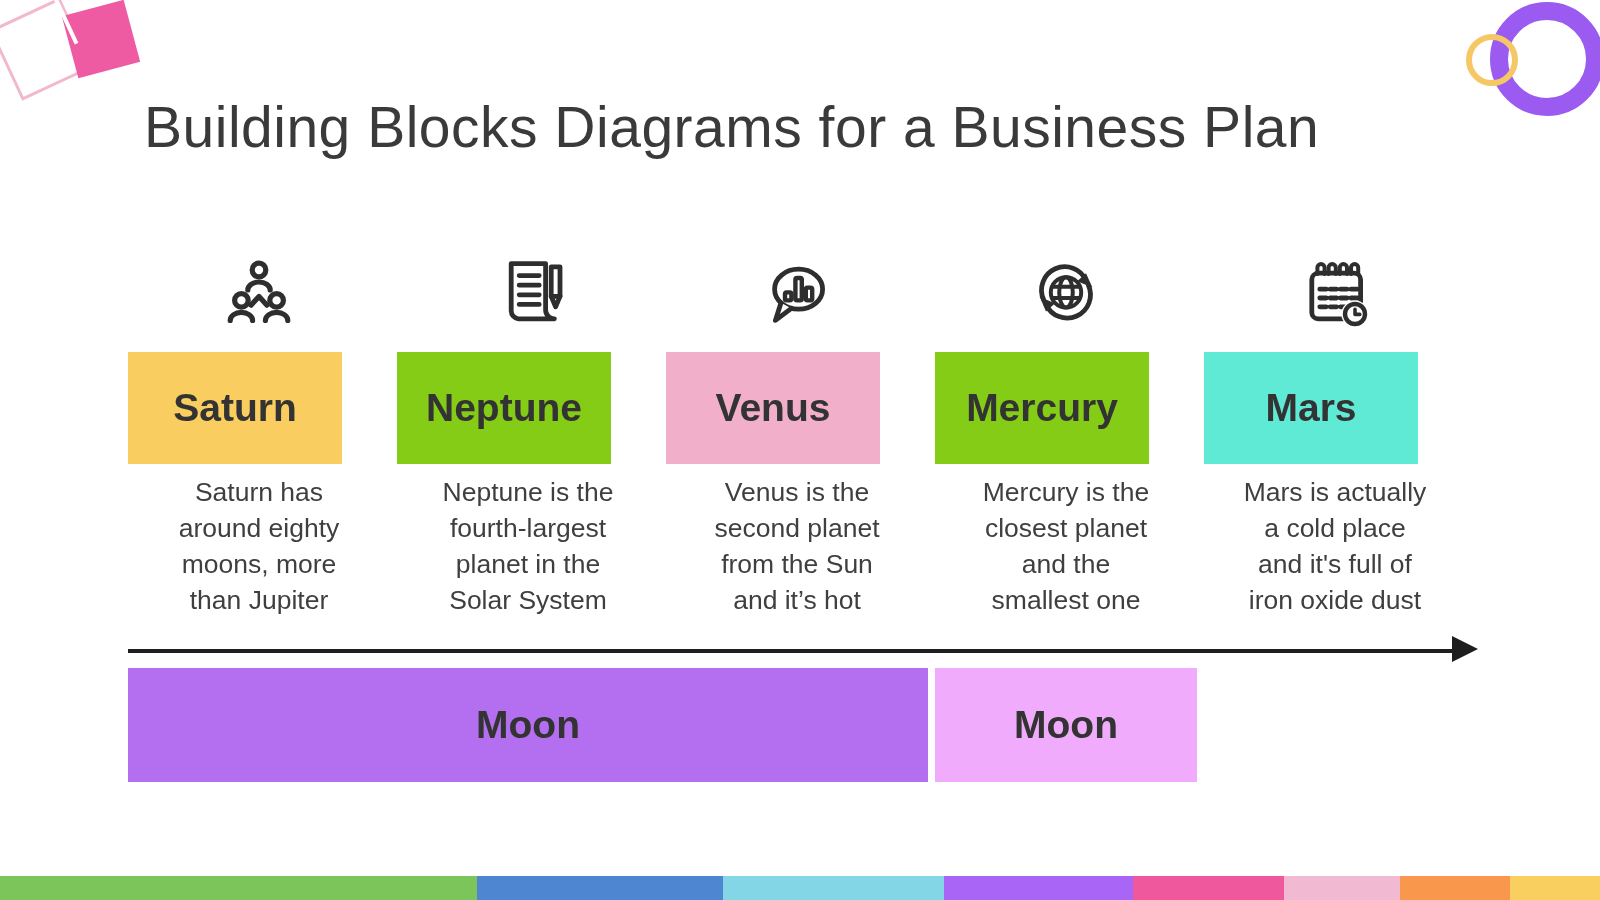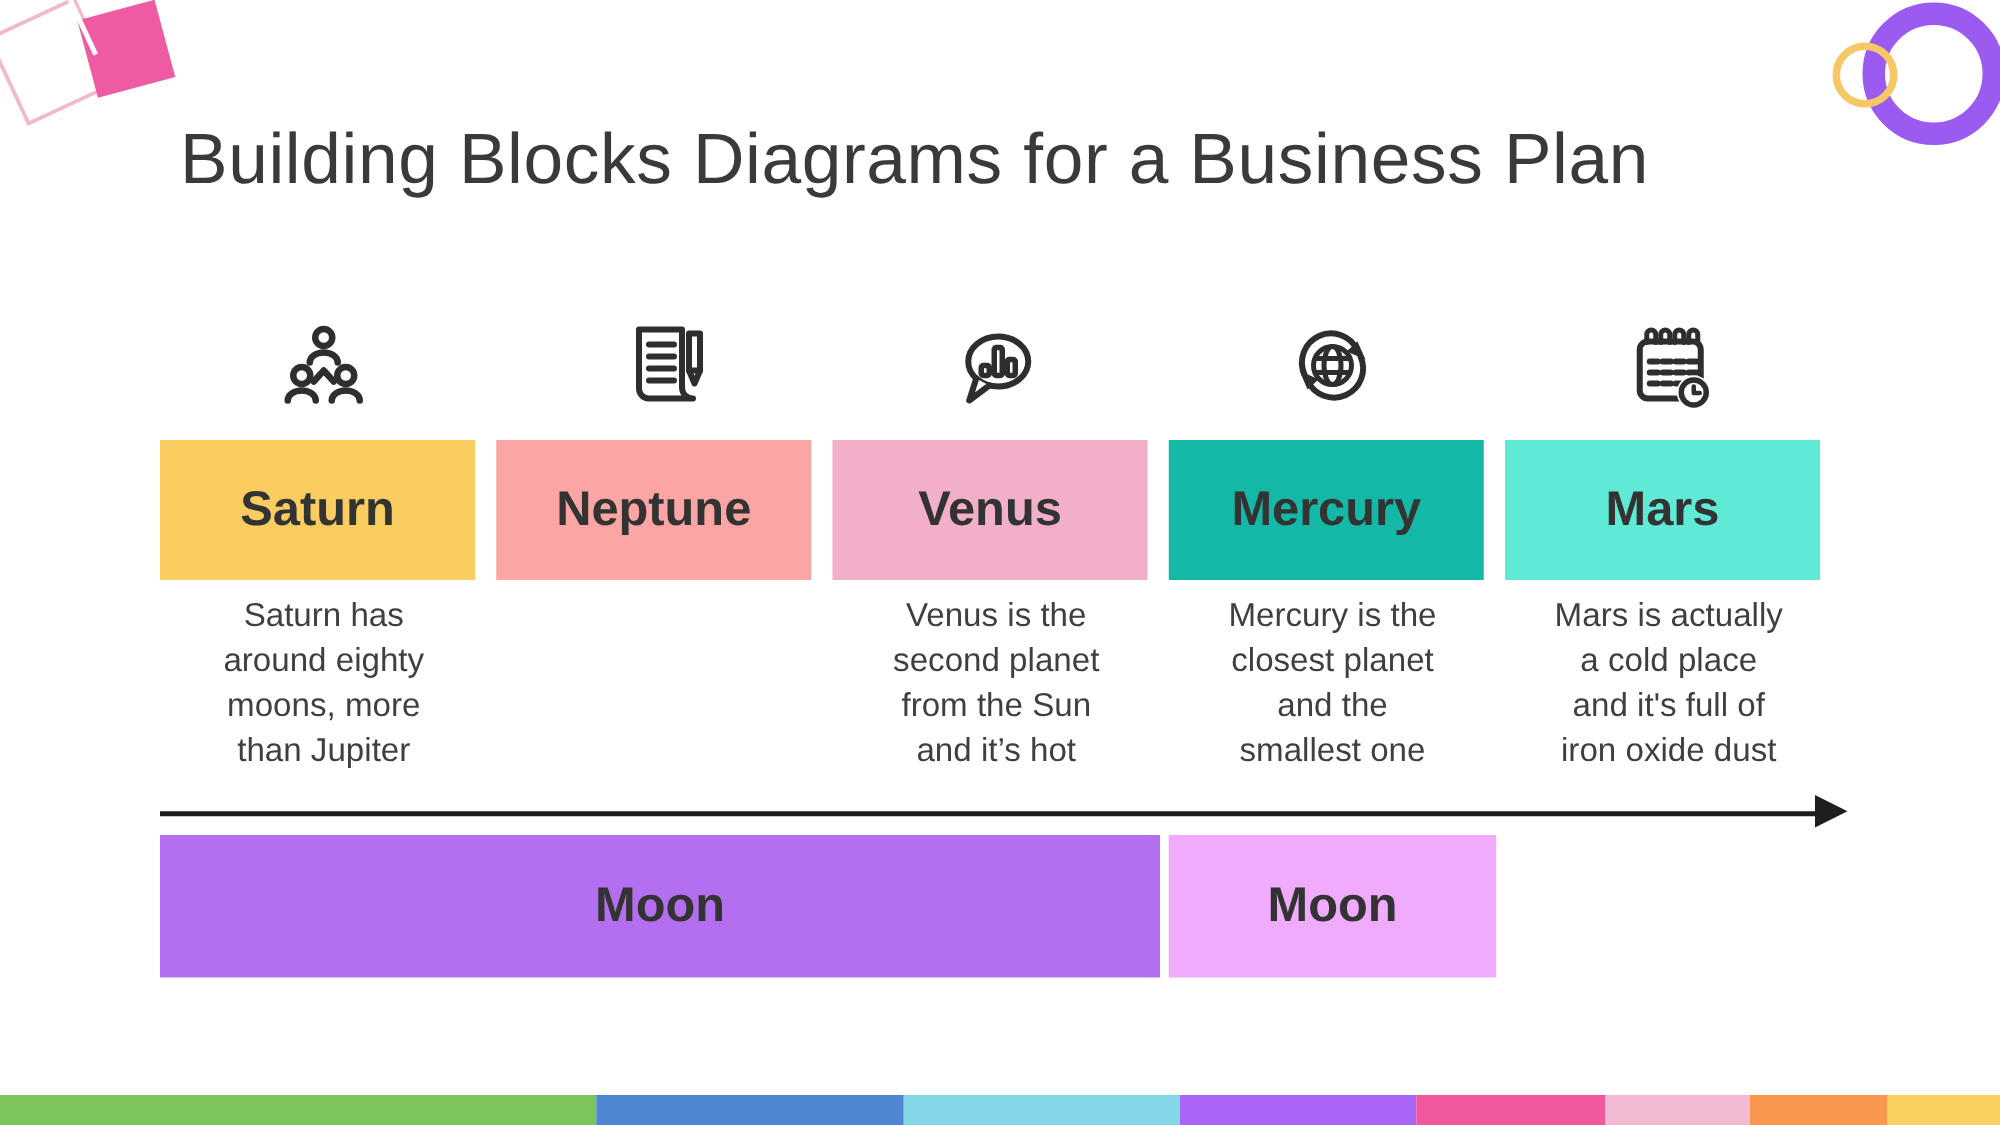--- a/index.html
+++ b/index.html
@@ -8,21 +8,21 @@
 
   
   .title{position:absolute;left:140px;top:90px;margin:4px;font-size:57px;font-weight:500;
          color:#3a3a3a;white-space:nowrap;letter-spacing:.5px;}
 
   
   .col-icon{position:absolute;top:250px;width:262px;height:88px;display:flex;
             align-items:center;justify-content:center;}
   .block{position:absolute;display:flex;align-items:center;justify-content:center;}
   .block .lbl{font-size:39px;font-weight:700;color:#333333;}
-  .top-block{top:352px;width:252px;height:112px;}
+  .top-block{top:352px;width:214px;height:112px;}
   .desc{position:absolute;top:474px;width:262px;text-align:center;font-size:26.5px;
         line-height:36px;color:#3f3f3f;white-space:pre-line;}
 
   
   .arrow-line{position:absolute;left:128px;top:649px;width:1330px;height:4px;background:#1e1e1e;}
   .arrow-head{position:absolute;left:1452px;top:636px;width:0;height:0;
               border-left:26px solid #1e1e1e;border-top:13px solid transparent;
               border-bottom:13px solid transparent;}
 
   
@@ -109,37 +109,41 @@
       <path d="M31 44h8M44 44h8M57 44h8M70 44h8M31 55h8M44 55h8M57 55h8M70 55h8M31 66h8M44 66h8M57 66h8" stroke-width="6"></path>
       <circle cx="75" cy="75" r="17" fill="#ffffff" stroke="none"></circle>
       <circle cx="75" cy="75" r="12.5" stroke-width="5.5"></circle>
       <path d="M75 69v6.5h6" stroke-width="4.5"></path>
     </svg>
   </div>
 
   <div class="block top-block" style="left: 128px; background: rgb(249, 205, 95);">
     <span class="lbl">Saturn</span>
   </div>
-  <div class="block top-block" style="left: 397px; background: #fca5a5;">
+  <div class="block top-block" style="left: 397px; background: #84cc16;">
     <span class="lbl">Neptune</span>
   </div>
   <div class="block top-block" style="left: 666px; background: rgb(242, 175, 201); align-items: center;">
     <span class="lbl">Venus</span>
   </div>
-  <div class="block top-block" style="left: 935px; background: #14b8a6;">
+  <div class="block top-block" style="left: 935px; background: #84cc16;">
     <span class="lbl">Mercury</span>
   </div>
   <div class="block top-block" style="left: 1204px; background: #5eead4;">
     <span class="lbl">Mars</span>
   </div>
 
   <div class="desc" style="left:128px">Saturn has
 around eighty
 moons, more
 than Jupiter</div>
+  <div class="desc" style="left:397px">Neptune is the
+fourth-largest
+planet in the
+Solar System</div>
   <div class="desc" style="left:666px">Venus is the
 second planet
 from the Sun
 and it’s hot</div>
   <div class="desc" style="left:935px">Mercury is the
 closest planet
 and the
 smallest one</div>
   <div class="desc" style="left:1204px">Mars is actually
 a cold place

